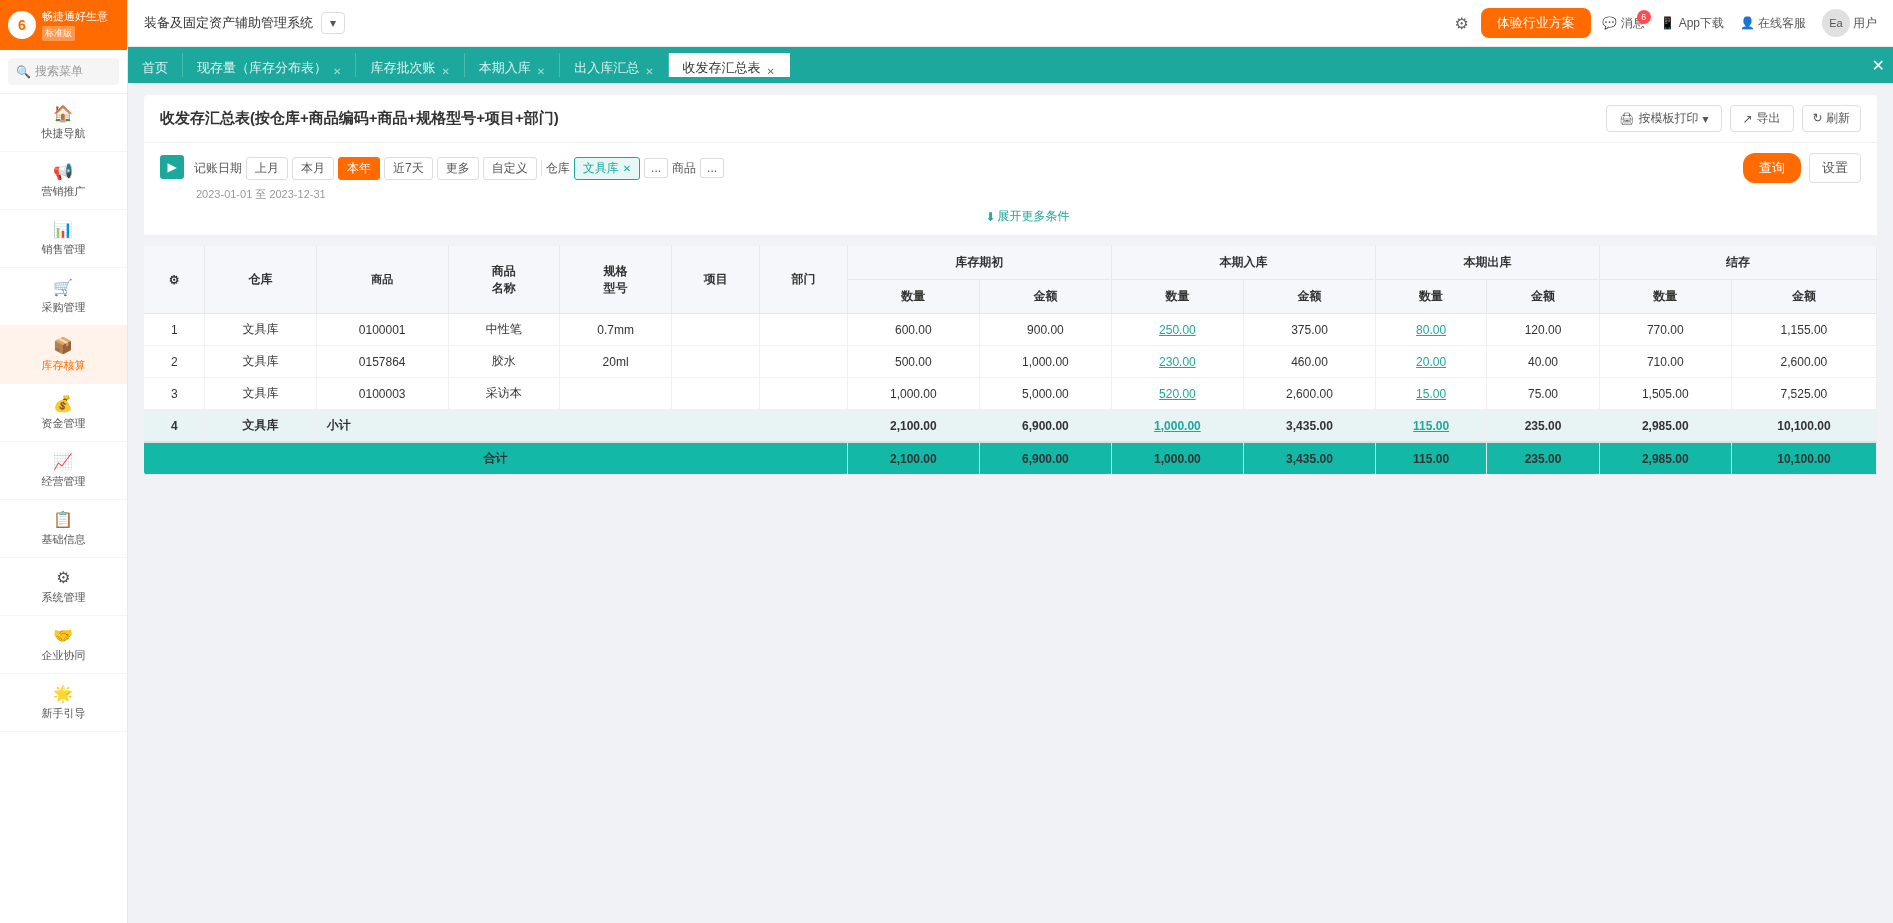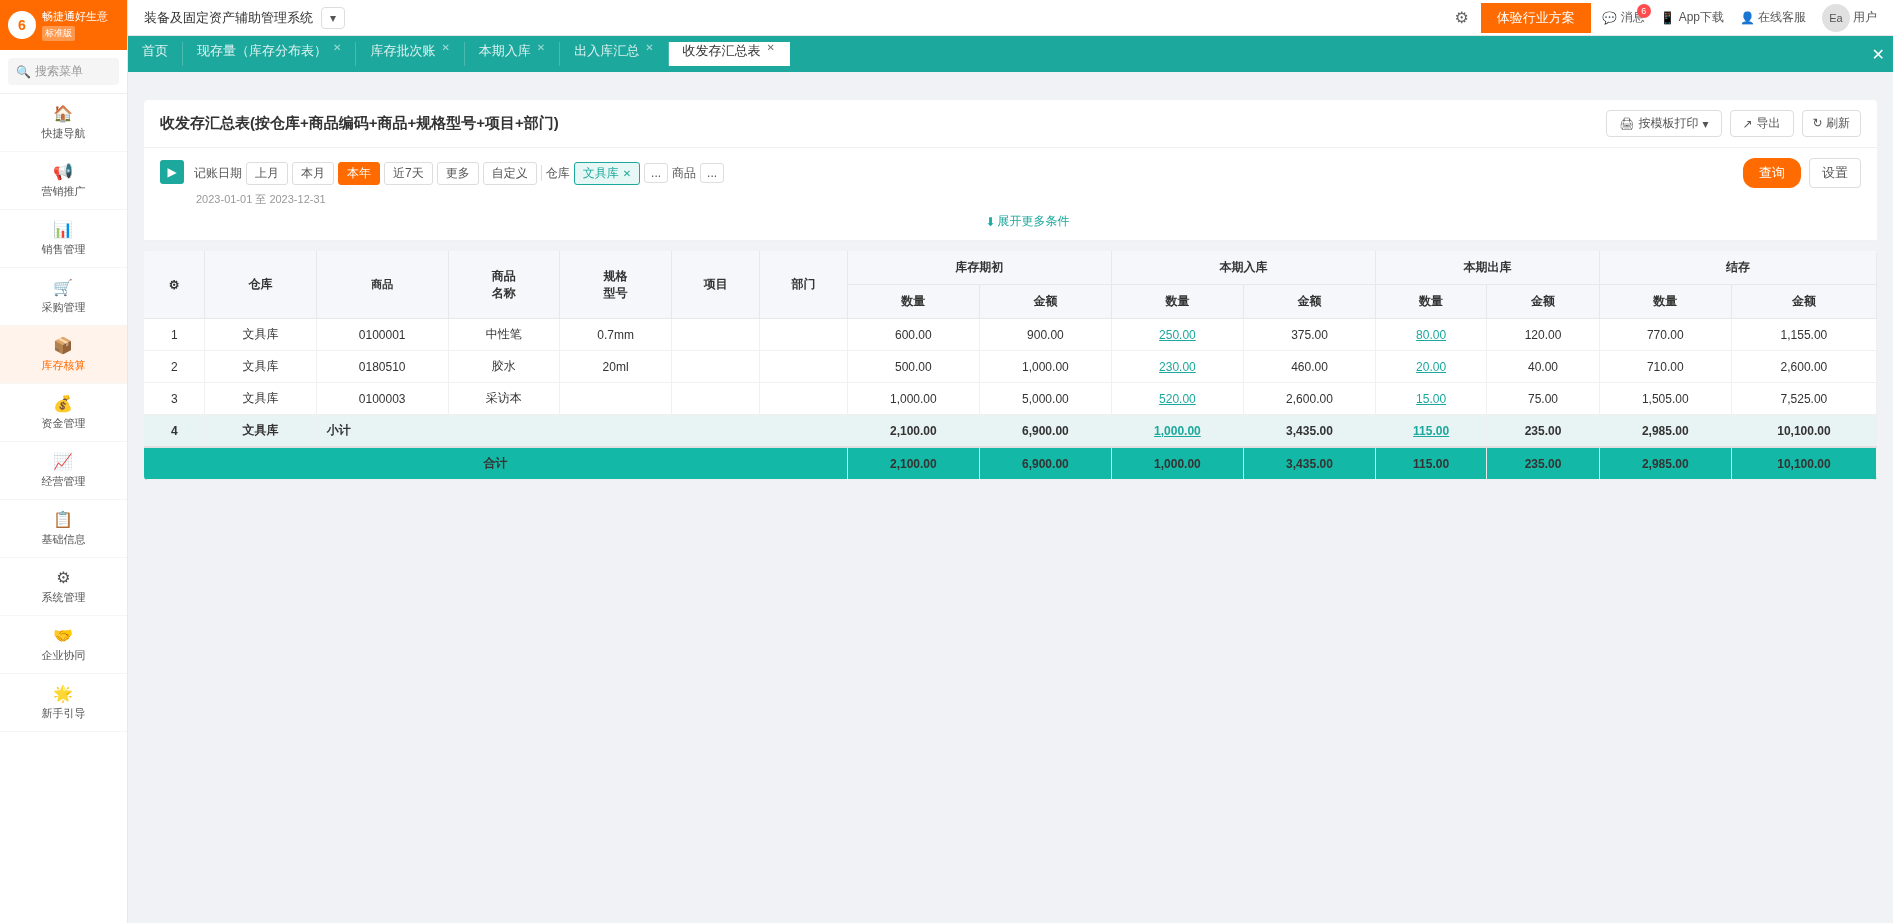--- a/index.html
+++ b/index.html
@@ -18,42 +18,42 @@
     .sidebar-search-btn { width: 100%; background: #f5f5f5; border: none; border-radius: 4px; padding: 5px 8px; font-size: 12px; color: #999; cursor: pointer; text-align: left; display: flex; align-items: center; gap: 4px; }
     .sidebar-nav { flex: 1; overflow-y: auto; }
     .sidebar-item { display: flex; flex-direction: column; align-items: center; padding: 10px 4px; cursor: pointer; color: #555; font-size: 11px; gap: 3px; border-bottom: 1px solid #f5f5f5; }
     .sidebar-item.active { background: #fff3eb; color: #ff6b00; }
     .sidebar-item-icon { font-size: 16px; }
 
     
     .main-area { flex: 1; display: flex; flex-direction: column; overflow: hidden; }
 
     
-    .top-bar { height: 36px; background: #fff; display: flex; align-items: center; padding: 0 16px; border-bottom: 1px solid #e8e8e8; gap: 12px; flex-shrink: 0; justify-content: center; }
+    .top-bar { height: 47px; background: #fff; display: flex; align-items: center; padding: 0 16px; border-bottom: 1px solid #e8e8e8; gap: 12px; flex-shrink: 0; justify-content: center; }
     .top-bar-title { font-size: 14px; color: #333; flex: 1; display: flex; align-items: center; gap: 8px; }
     .top-bar-title-text { font-size: 13px; }
     .top-bar-dropdown { border: 1px solid #ddd; border-radius: 4px; padding: 3px 8px; font-size: 12px; color: #555; cursor: pointer; display: flex; align-items: center; gap: 4px; }
     .top-bar-actions { display: flex; align-items: center; gap: 12px; }
-    .btn-try { background: #ff6b00; color: #fff; border: none; border-radius: 0; padding: 6px 16px; font-size: 13px; cursor: pointer; }
+    .btn-try { background: #ff6b00; color: #fff; border: none; border-radius: 8px; padding: 6px 16px; font-size: 13px; cursor: pointer; }
     .top-bar-icon-group { display: flex; align-items: center; gap: 16px; }
     .icon-with-badge { position: relative; cursor: pointer; display: flex; align-items: center; gap: 3px; font-size: 12px; color: #555; }
     .badge { position: absolute; top: -5px; right: -6px; background: #ff4d4f; color: #fff; border-radius: 50%; width: 14px; height: 14px; font-size: 9px; display: flex; align-items: center; justify-content: center; }
     .gear-icon { cursor: pointer; color: #666; font-size: 16px; }
     .user-avatar { width: 28px; height: 28px; background: #e0e0e0; border-radius: 50%; display: flex; align-items: center; justify-content: center; font-size: 11px; cursor: pointer; }
 
     
     .tab-bar { background: #1da89d; display: flex; align-items: center; padding: 0; flex-shrink: 0; height: 36px; overflow: hidden; }
-    .tab-item { padding: 0 14px; height: 24px; display: flex; align-items: flex-start; gap: 6px; cursor: pointer; font-size: 13px; color: rgba(255,255,255,0.85); border-right: 1px solid rgba(255,255,255,0.2); white-space: nowrap; }
+    .tab-item { padding: 0 14px; height: 24px; display: flex; align-items: flex-end; gap: 6px; cursor: pointer; font-size: 13px; color: rgba(255,255,255,0.85); border-right: 1px solid rgba(255,255,255,0.2); white-space: nowrap; }
     .tab-item.active { background: #fff; color: #333; }
     .tab-close { font-size: 10px; color: inherit; opacity: 0.7; cursor: pointer; }
     .tab-bar-end { margin-left: auto; padding-right: 8px; color: #fff; font-size: 16px; cursor: pointer; }
 
     
     .content-area { flex: 1; overflow-y: auto; background: #f0f2f5; }
-    .page-content { padding: 28px 16px; }
+    .page-content { padding: 12px 16px; }
 
     
     .page-title { font-size: 15px; font-weight: bold; color: #333; margin-bottom: 12px; background: #fff; padding: 12px 16px; border-radius: 4px; }
     .filter-row { display: flex; align-items: center; gap: 4px; flex-wrap: wrap; }
     .filter-label { color: #555; font-size: 12px; white-space: nowrap; }
     .date-shortcuts { display: flex; align-items: center; gap: 4px; }
     .date-shortcut { padding: 2px 8px; font-size: 12px; border: 1px solid #ddd; border-radius: 3px; cursor: pointer; color: #555; background: #fff; }
     .date-shortcut.active { background: #ff6b00; color: #fff; border-color: #ff6b00; }
     .date-range { font-size: 11px; color: #999; margin-top: 16px; }
     .warehouse-tag { background: #e6f7f5; border: 1px solid #1da89d; border-radius: 3px; padding: 2px 8px; font-size: 12px; color: #1da89d; display: flex; align-items: center; gap: 4px; cursor: pointer; }
@@ -313,21 +313,21 @@
       <td><span class="link-text">250.00</span></td>
       <td>375.00</td>
       <td><span class="link-text">80.00</span></td>
       <td>120.00</td>
       <td>770.00</td>
       <td>1,155.00</td>
     </tr>
                 <tr>
       <td>2</td>
       <td>文具库</td>
-      <td>0180510</td>
+      <td>0157864</td>
       <td>胶水</td>
       <td>20ml</td>
       <td></td>
       <td></td>
       <td>500.00</td>
       <td>1,000.00</td>
       <td><span class="link-text">230.00</span></td>
       <td>460.00</td>
       <td><span class="link-text">20.00</span></td>
       <td>40.00</td>

